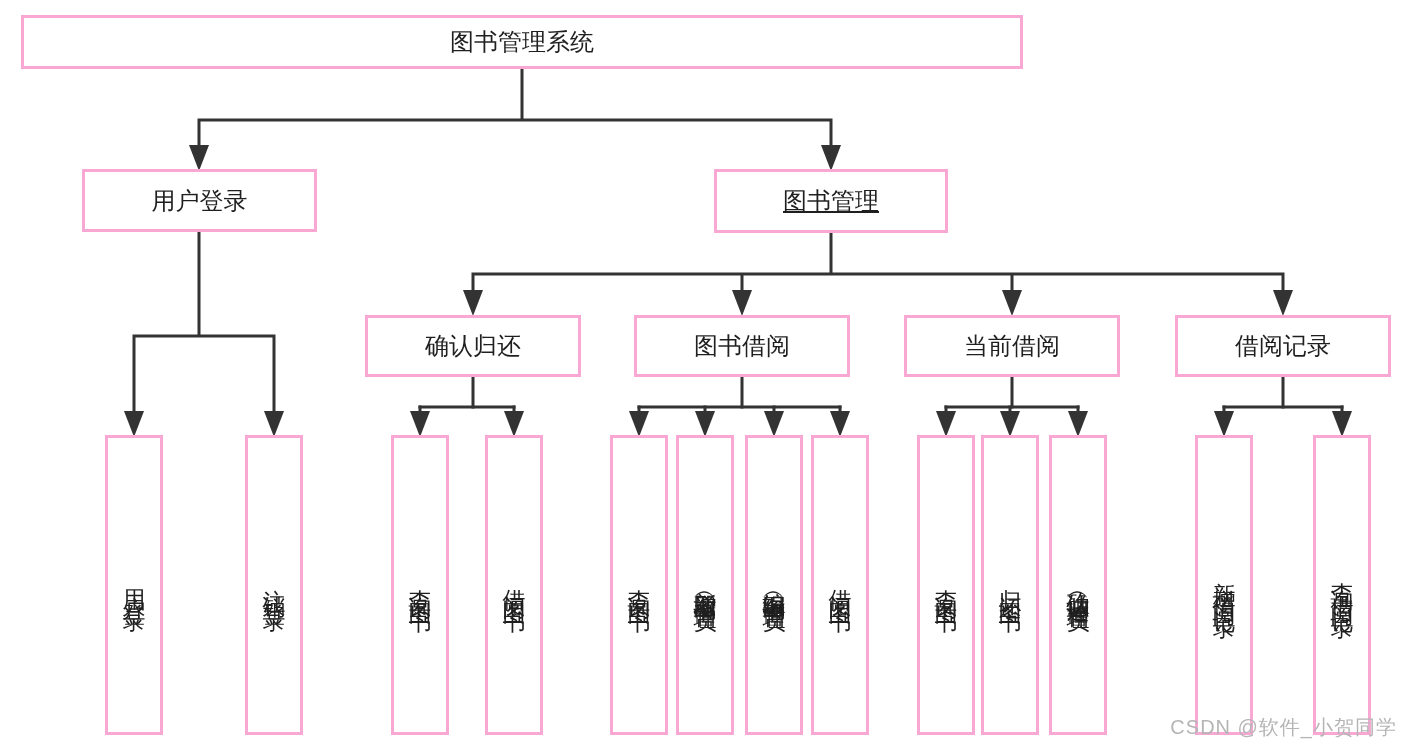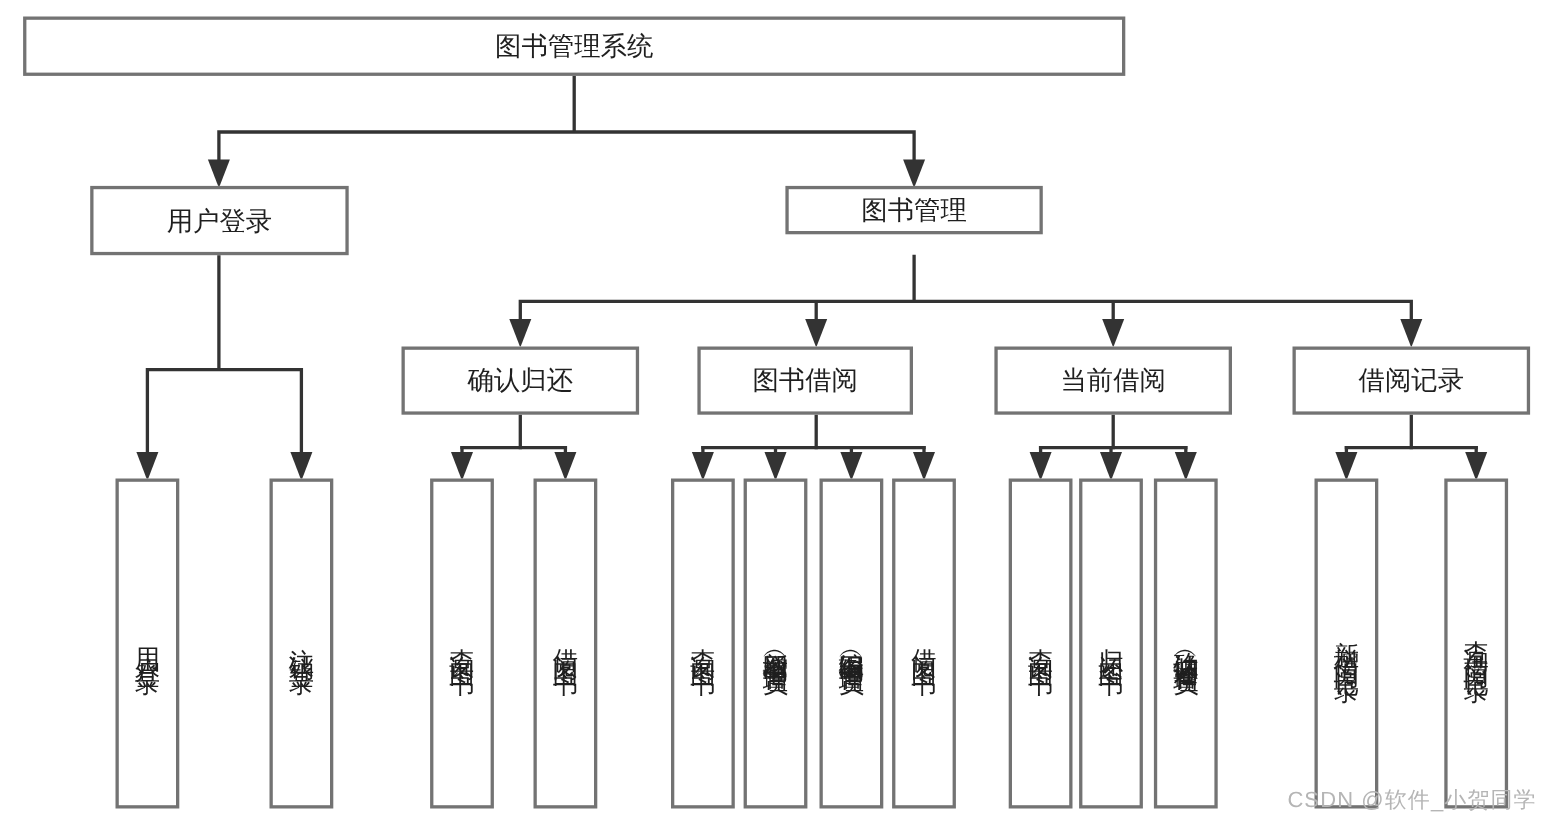--- a/index.html
+++ b/index.html
@@ -16,21 +16,21 @@
     overflow: hidden;
   }
   svg.connectors {
     position: absolute;
     left: 0; top: 0;
     width: 1405px; height: 747px;
   }
   .box {
     position: absolute;
     box-sizing: border-box;
-    border: 3px solid #737373;
+    border: 3px solid #f9a8d4;
     background: #ffffff;
     color: #1f1f1f;
     display: flex;
     align-items: center;
     justify-content: center;
   }
   .h-box {
     font-size: 24px;
     white-space: nowrap;
   }
@@ -95,24 +95,24 @@
       <polygon stroke="none" points="1000,411 1020,411 1010,437"></polygon>
       <polygon stroke="none" points="1068,411 1088,411 1078,437"></polygon>
       <polygon stroke="none" points="1214,411 1234,411 1224,437"></polygon>
       <polygon stroke="none" points="1332,411 1352,411 1342,437"></polygon>
     </g>
   </svg>
 
   <div class="box h-box root-box" style="left:21px; top:15px; width:1002px; height:54px;">图书管理系统</div>
 
   <div class="box h-box" style="left:82px; top:169px; width:235px; height:63px;">用户登录</div>
-  <div class="box h-box" style="left:714px; top:169px; width:234px; height:44px;">图书管理</div>
+  <div class="box h-box" style="left:714px; top:169px; width:234px; height:64px;text-decoration:underline;">图书管理</div>
 
   <div class="box h-box" style="left:365px; top:315px; width:216px; height:62px;">确认归还</div>
-  <div class="box h-box" style="left:634px; top:315px; width:196px; height:62px;">图书借阅</div>
+  <div class="box h-box" style="left:634px; top:315px; width:216px; height:62px;">图书借阅</div>
   <div class="box h-box" style="left:904px; top:315px; width:216px; height:62px;text-align:center;">当前借阅</div>
   <div class="box h-box" style="left:1175px; top:315px; width:216px; height:62px;">借阅记录</div>
 
   <div class="box v-box" style="left:105px; top:435px; width:58px; height:300px;">用户登录</div>
   <div class="box v-box" style="left:245px; top:435px; width:58px; height:300px;">注销登录</div>
 
   <div class="box v-box" style="left:391px; top:435px; width:58px; height:300px;">查询图书</div>
   <div class="box v-box" style="left:485px; top:435px; width:58px; height:300px;">借阅图书</div>
 
   <div class="box v-box" style="left:610px; top:435px; width:58px; height:300px;">查询图书</div>

